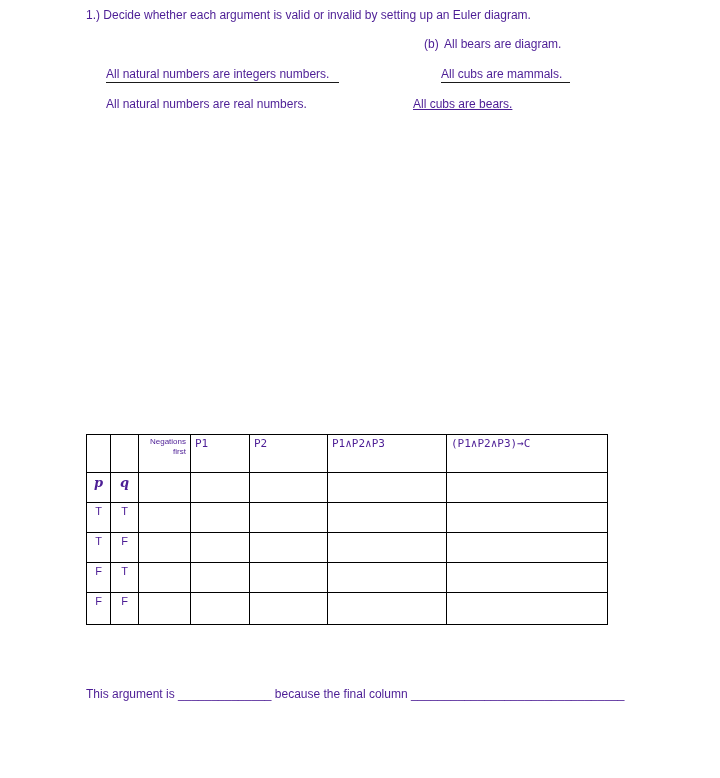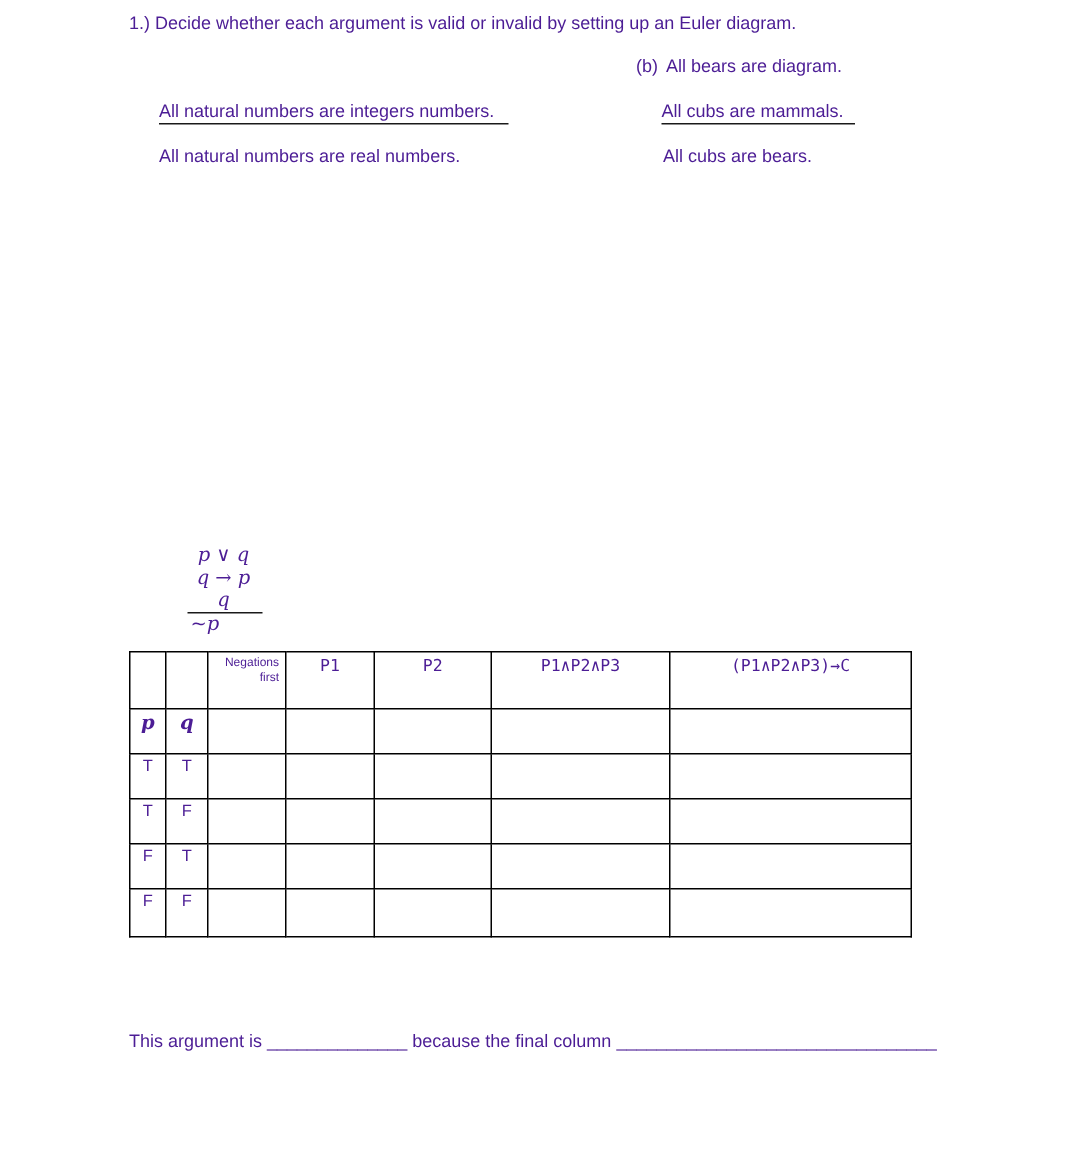--- a/index.html
+++ b/index.html
@@ -63,21 +63,21 @@
     padding: 2px 4px;
     vertical-align: top;
     overflow: hidden;
   }
   .truth-table tr { height: 30px; }
   .truth-table tr.row-hdr { height: 38px; }
   .truth-table tr.row-last { height: 32px; }
   .hdr {
     font-family: "DejaVu Sans Mono", monospace;
     font-size: 11px;
-    text-align: center;
+    text-align: left;
     padding-left: 6px;
   }
   .hdr-small {
     font-family: "Liberation Sans", sans-serif;
     font-size: 8px;
     line-height: 9.5px;
     text-align: right;
     padding-right: 6px;
     padding-top: 3px;
   }
@@ -115,29 +115,23 @@
   </div>
 
   <div class="abs body-text" style="left:106px; top:67px;">
     <span class="underlined pad-r-10">All natural numbers are integers numbers.</span>
   </div>
   <div class="abs body-text" style="left:441px; top:67px;">
     <span class="underlined pad-r-8">All cubs are mammals.</span>
   </div>
 
   <div class="abs body-text" style="left:106px; top:97px;text-align:center;">All natural numbers are real numbers.</div>
-  <div class="abs body-text" style="left:442px; top:97px;">All cubs are bears.</div>
-
-
-  <div class="abs math-block">
-    <div>p ∨ q</div>
-    <div>q → p</div>
-    <div>q</div>
-    <div class="math-conclusion">~p</div>
-  </div>
+  <div class="abs body-text" style="left:413px; top:97px;text-decoration:underline;">All cubs are bears.</div>
+
+
 
   <table class="truth-table abs" style="left:86px; top:434px; width:521px;">
     <colgroup>
       <col style="width:24px">
         <col style="width:28px">
         <col style="width:52px">
       <col style="width:59px">
         <col style="width:78px">
         <col style="width:119px">
         <col style="width:161px">

